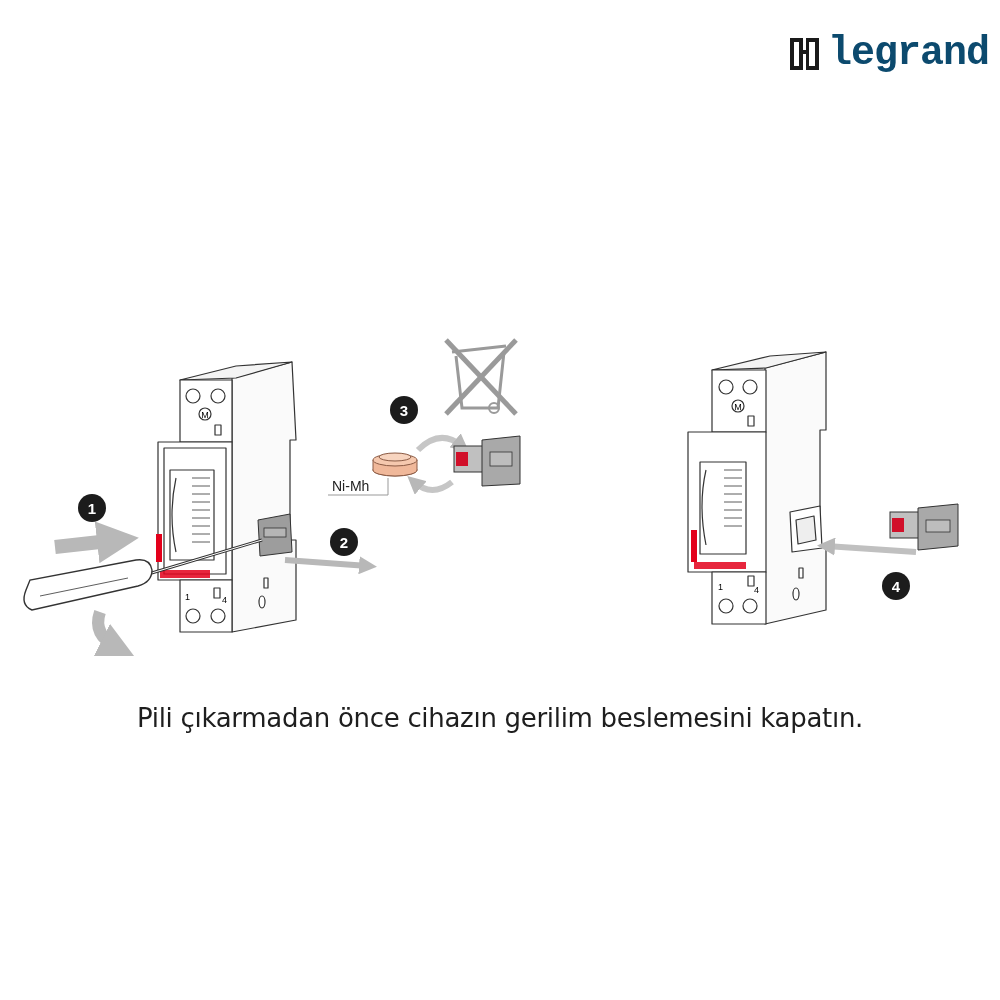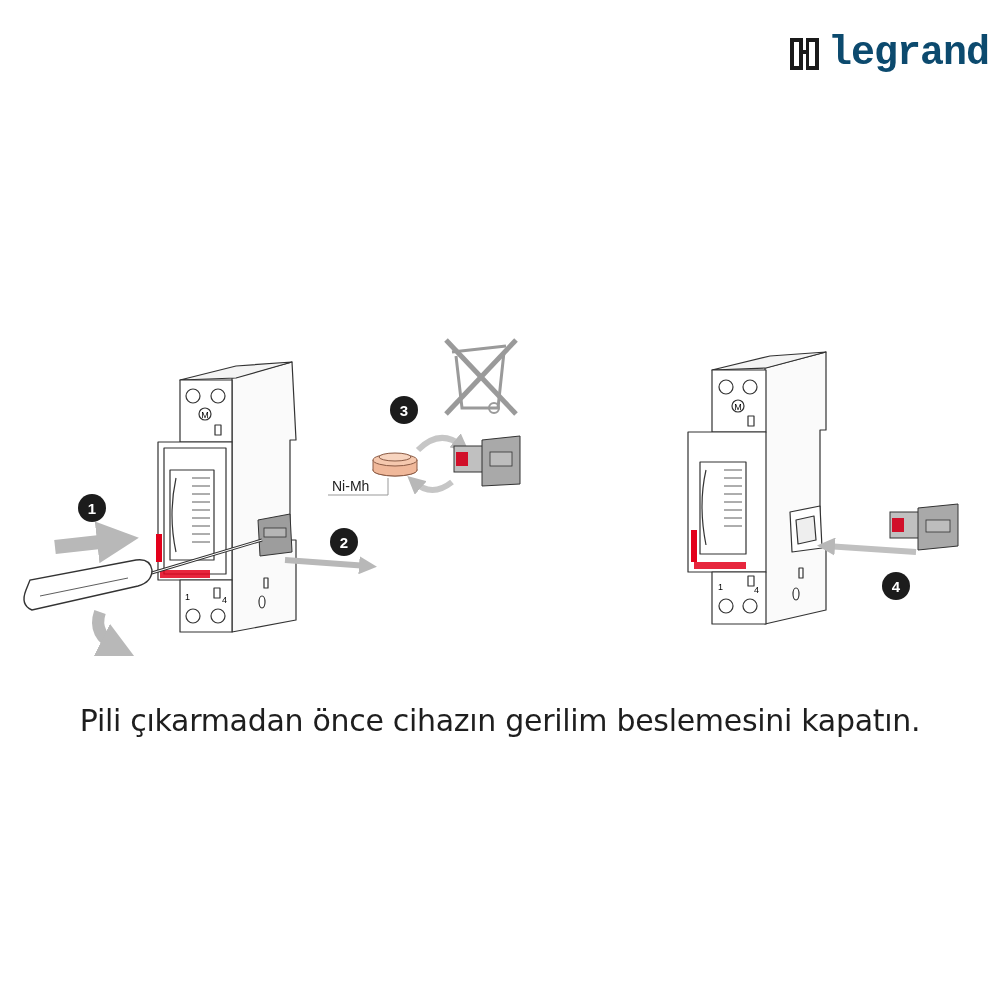--- a/index.html
+++ b/index.html
@@ -1,21 +1,21 @@
 <!DOCTYPE html>
 <html><head>
 <meta charset="utf-8">
 <style>
   html,body{margin:0;padding:0;background:#ffffff;}
   body{width:1000px;height:1000px;position:relative;overflow:hidden;font-family:"DejaVu Sans","Liberation Sans",sans-serif;}
   .logo{position:absolute;left:790px;top:34px;display:flex;align-items:center;}
   .logo-mark{width:30px;height:36px;margin-right:8px;}
   .logo-text{font-family:Liberation Mono, monospace;font-weight:bold;font-size:40px;color:#0c4a6e;letter-spacing:-1px;line-height:40px;}
   svg.scene{position:absolute;left:0;top:0;}
-  .caption{position:absolute;left:0;width:1000px;top:703px;text-align:center;font-family:"DejaVu Sans",sans-serif;font-size:30px;color:#1e1e1e;letter-spacing:-0.3px;}
+  .caption{position:absolute;left:0;width:1000px;top:703px;text-align:center;font-family:"DejaVu Sans",sans-serif;font-size:26px;color:#1e1e1e;letter-spacing:-0.3px;}
   .step-label{font-family:"Liberation Sans",sans-serif;font-weight:bold;font-size:15px;fill:#fff;}
   .nimh{font-family:"Liberation Sans",sans-serif;font-size:14px;fill:#222;}
 </style>
 </head>
 <body>
 
 <div class="logo">
   <svg class="logo-mark" viewBox="0 0 30 36">
     <rect x="0" y="2" width="13" height="32" fill="#1a1a1a"></rect>
     <rect x="4" y="6" width="5" height="24" fill="#fff"></rect>

